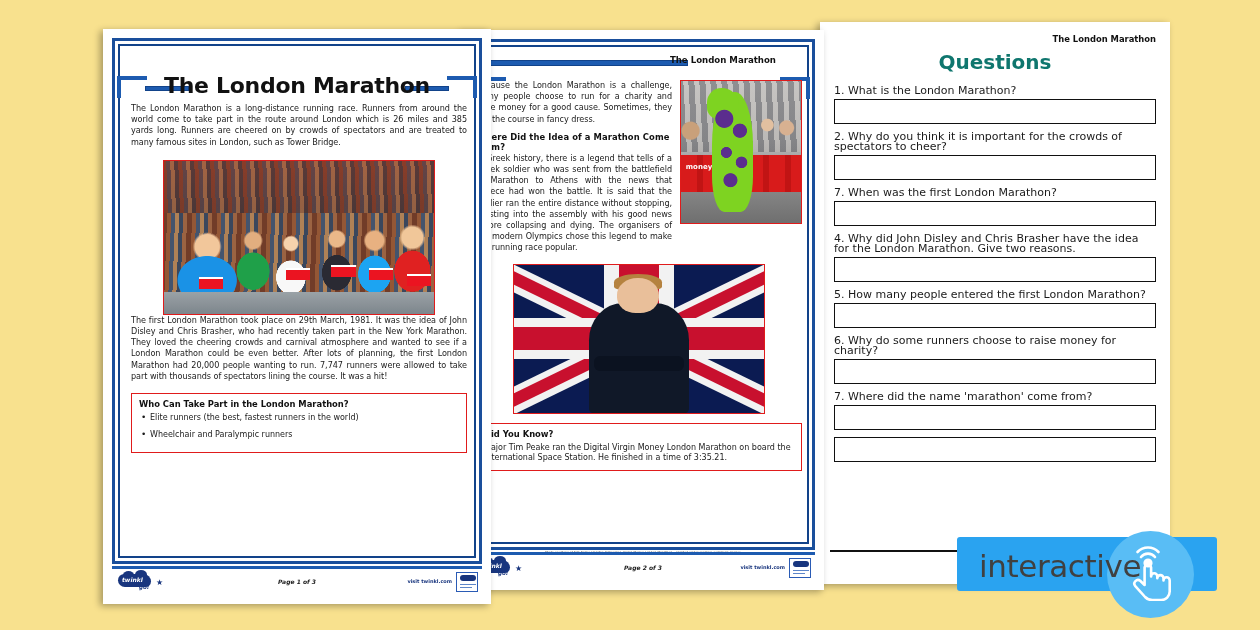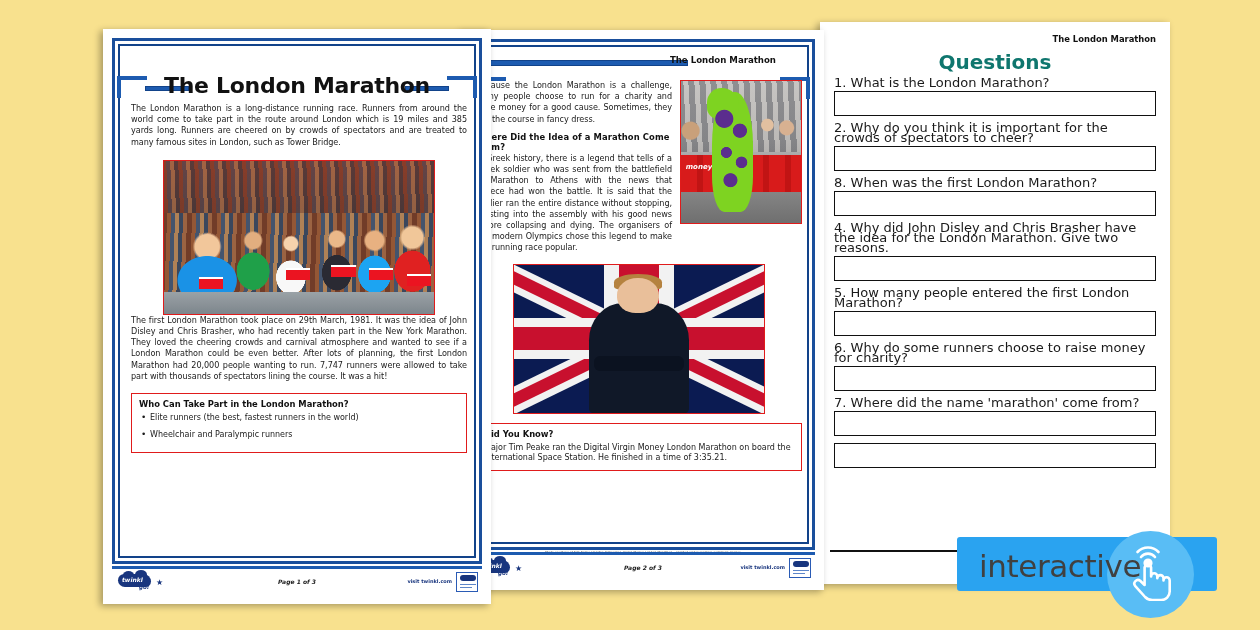--- a/index.html
+++ b/index.html
@@ -206,21 +206,21 @@
     width:100%; height:100%; position:relative;
     background:
       linear-gradient(#cfcfcf, #b9b9b9 42%, #8d8d8d 70%, #6f6f6f);
   }
   .ph-mascot .barrier {
     position:absolute; left:0; right:0; top:52%; height:26%;
     background: repeating-linear-gradient(90deg,#d81b1b 0 16px,#c11414 16px 22px);
   }
   .ph-mascot .moneytxt {
     position:absolute; left:4%; top:58%;
-    font-size:7px; font-weight:bold; color:#fff; font-style:italic;
+    font-size:7px; font-weight:bold; color:#fff; 
   }
   .ph-mascot .dino {
     position:absolute; left:26%; top:8%; width:34%; height:84%;
     background:#7ed321; border-radius:44% 44% 30% 30%;
   }
   .ph-mascot .dino::before {
     content:""; position:absolute; left:-12%; top:-4%; width:78%; height:26%;
     background:#7ed321; border-radius:50% 60% 40% 40%;
   }
   .ph-mascot .spots {
@@ -286,21 +286,21 @@
     position:absolute; right:14px; top:12px;
     font-size:8.4px; font-weight:bold; color:#111;
   }
   .p3-title {
     position:absolute; left:0; right:0; top:28px; text-align:center;
     font-size:20px; font-weight:bold; color:#0f766e;
   }
   .p3-body { position:absolute; left:14px; right:14px; top:56px; }
   .q-item { margin-bottom: 7px; }
   .q-text {
-    font-size:13px; color:#1a1a1a; line-height:10px; margin-bottom:3px;
+    font-size:11px; color:#1a1a1a; line-height:10px; margin-bottom:3px;margin-top:8px;
   }
   .q-box {
     height: 25px; border: 1.1px solid #111; background:#fff;
   }
   .p3-footer {
     position:absolute; left:10px; right:10px; bottom:10px; height:24px;
   }
   .p3-footer .fline {
     position:absolute; left:0; right:0; top:0; height:1.6px; background:#111;
   }
@@ -343,21 +343,21 @@
     <div class="p3-body">
       <div class="q-item">
         <div class="q-text">1. What is the London Marathon?</div>
         <div class="q-box"></div>
       </div>
       <div class="q-item">
         <div class="q-text">2. Why do you think it is important for the crowds of spectators to cheer?</div>
         <div class="q-box"></div>
       </div>
       <div class="q-item">
-        <div class="q-text">8. When was the first London Marathon?</div>
+        <div class="q-text">7. When was the first London Marathon?</div>
         <div class="q-box"></div>
       </div>
       <div class="q-item">
         <div class="q-text">4. Why did John Disley and Chris Brasher have the idea for the London Marathon. Give two reasons.</div>
         <div class="q-box"></div>
       </div>
       <div class="q-item">
         <div class="q-text">5. How many people entered the first London Marathon?</div>
         <div class="q-box"></div>
       </div>
@@ -457,21 +457,21 @@
       <div class="frame-inner"></div>
     </div>
     <div class="corner tl"></div>
     <div class="corner tr"></div>
     <div class="title-rule left"></div>
     <div class="title-rule right"></div>
 
     <div class="p1-title">The London Marathon</div>
 
     <div class="p1-body">
-      <p class="body">The London Marathon is a long-distance running race. Runners from around the world come to take part in the route around London which is 19 miles and 385 yards long. Runners are cheered on by crowds of spectators and are treated to many famous sites in London, such as Tower Bridge.</p>
+      <p class="body">The London Marathon is a long-distance running race. Runners from around the world come to take part in the route around London which is 26 miles and 385 yards long. Runners are cheered on by crowds of spectators and are treated to many famous sites in London, such as Tower Bridge.</p>
 
       <div class="photo" style="width:272px; height:155px; margin:12px auto 0 auto;">
         <div class="ph-crowd">
           <div class="road"></div>
           <div class="bib" style="left:13%; bottom:16%;"></div>
           <div class="bib" style="left:45%; bottom:22%;"></div>
           <div class="bib" style="left:62%; bottom:24%;"></div>
           <div class="bib" style="left:76%; bottom:22%;"></div>
           <div class="bib" style="left:90%; bottom:18%;"></div>
         </div>

